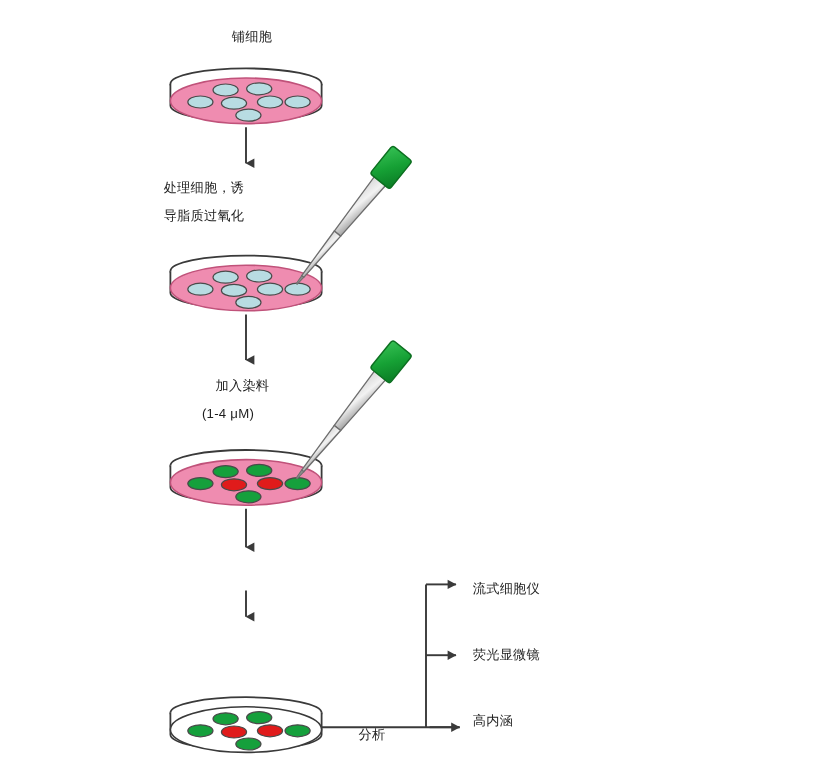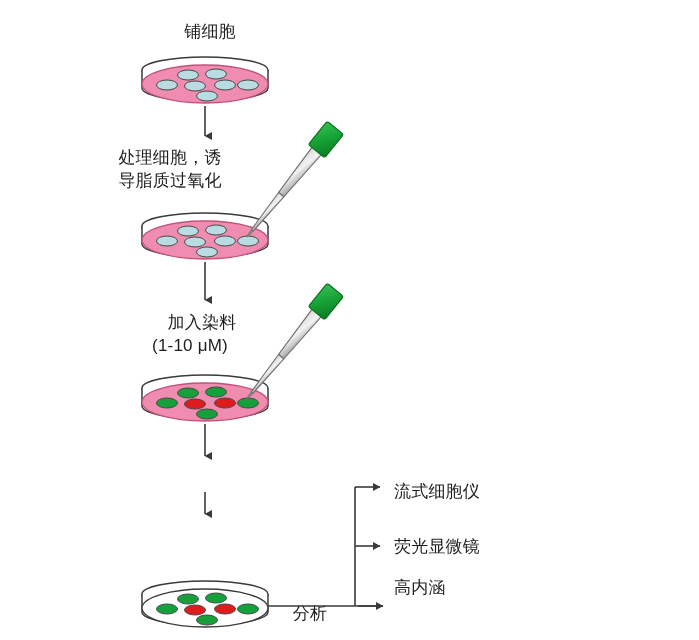--- a/index.html
+++ b/index.html
@@ -13,21 +13,21 @@
   }
   #canvas {
     position: relative;
     width: 699px;
     height: 640px;
     background: #ffffff;
     overflow: hidden;
   }
   .txt {
     position: absolute;
-    font-size: 17px;
+    font-size: 11px;
     line-height: 23px;
     color: #1d1d1d;
     white-space: pre;
     text-align: center;
     letter-spacing: 0.2px;
   }
   .txt-left {
     text-align: left;
   }
   .flow-svg {
@@ -41,29 +41,29 @@
 <body>
 
 <div id="canvas">
 
   <div class="txt" style="left:120px; top:20px; width:180px;">铺细胞</div>
 
   <div class="txt" style="left:80px; top:146px; width:180px;">处理细胞，诱</div>
   <div class="txt" style="left:80px; top:169px; width:180px;">导脂质过氧化</div>
 
   <div class="txt" style="left:132px; top:311px; width:140px;text-align:center;">加入染料</div>
-  <div class="txt" style="left:120px; top:334px; width:140px;">(1-10 μM)</div>
+  <div class="txt" style="left:120px; top:334px; width:140px;">(1-4 μM)</div>
 
 
 
   <div class="txt" style="left:275px; top:602px; width:70px;">分析</div>
 
   <div class="txt txt-left" style="left:394px; top:535px; width:170px;">荧光显微镜</div>
   <div class="txt txt-left" style="left:394px; top:480px; width:170px;">流式细胞仪</div>
-  <div class="txt txt-left" style="left:394px; top:576px; width:170px;">高内涵</div>
+  <div class="txt txt-left" style="left:394px; top:590px; width:170px;">高内涵</div>
 
   <svg class="flow-svg" width="699" height="640" viewBox="0 0 699 640">
     <defs>
       <marker id="arrowDown" markerWidth="9" markerHeight="9" refX="4.5" refY="7.6" orient="auto" markerUnits="userSpaceOnUse">
         <path d="M0.6,0.6 L4.5,8 L8.4,0.6 Z" fill="#3a3a3a"></path>
       </marker>
       <marker id="arrowRight" markerWidth="9" markerHeight="9" refX="7.6" refY="4.5" orient="auto" markerUnits="userSpaceOnUse">
         <path d="M0.6,0.6 L8,4.5 L0.6,8.4 Z" fill="#3a3a3a"></path>
       </marker>
       <linearGradient id="pipBody" x1="0" y1="0" x2="1" y2="1">

